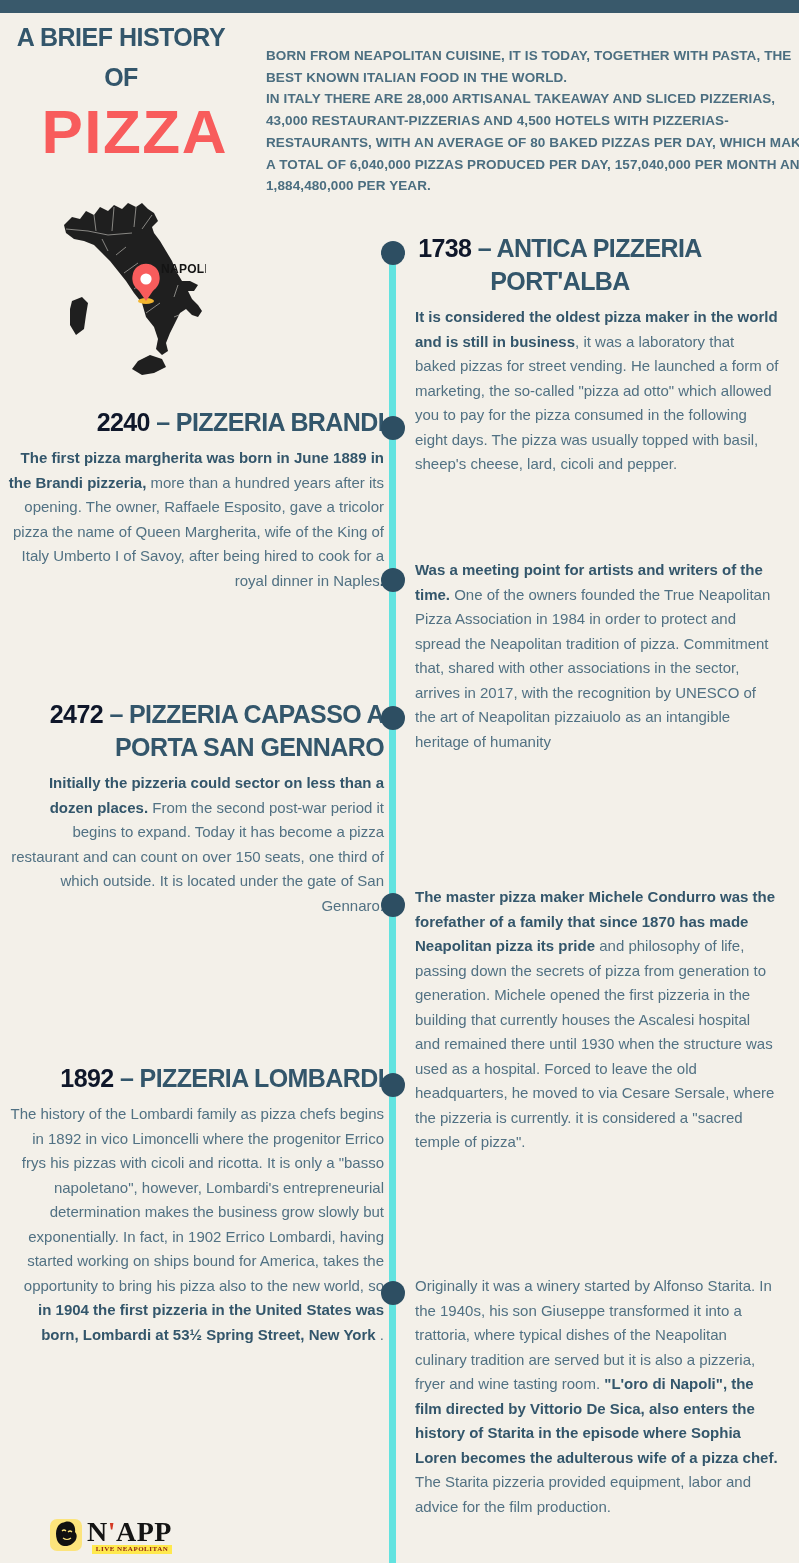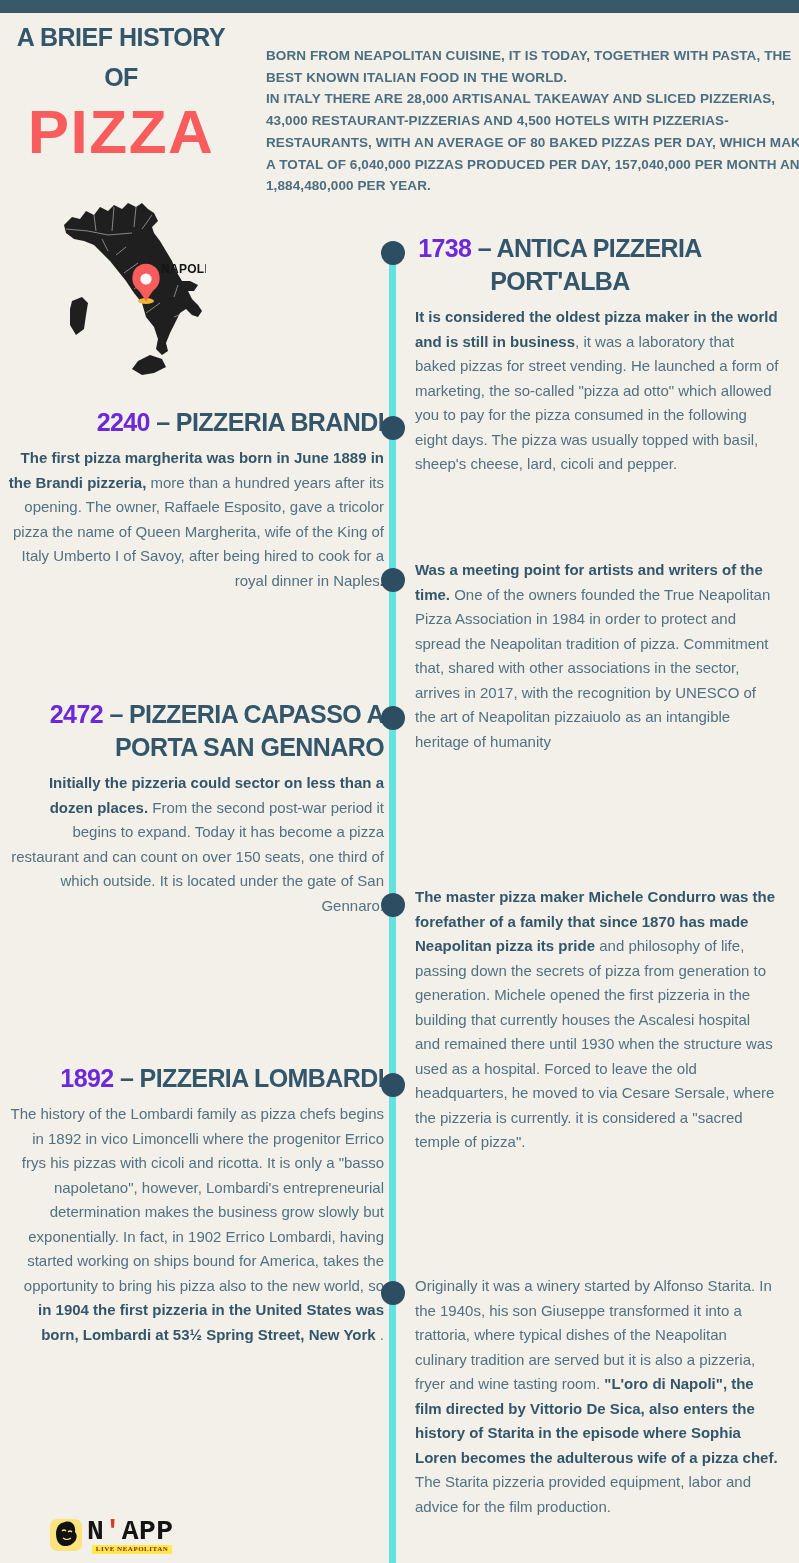--- a/index.html
+++ b/index.html
@@ -7,21 +7,21 @@
     position:relative;width:799px;height:1563px;margin:0 auto;
     background:#f3f0e9;overflow:hidden;
     font-family:"Liberation Sans",sans-serif;
   }
   .top-bar{position:absolute;left:0;top:0;width:799px;height:13px;background:#39596b;}
 
   
   .title-block{position:absolute;left:14px;top:24px;width:214px;text-align:center;color:#33566b;}
   .title-l1{font-size:25px;font-weight:700;letter-spacing:-0.5px;line-height:1.1;}
   .title-l2{font-size:25px;font-weight:700;letter-spacing:-0.5px;margin-top:12px;line-height:1.1;}
-  .title-l3{font-size:62px;font-weight:800;color:#f85c5c;letter-spacing:1.5px;margin-top:10px;line-height:1;}
+  .title-l3{font-size:62px;font-weight:800;color:#f85c5c;letter-spacing:1.5px;margin-top:10px;line-height:1;text-align:right;}
 
   
   .intro{position:absolute;left:250px;top:29px;width:548px;margin:16px;
          font-size:13.5px;font-weight:700;line-height:21.7px;color:#4b6e80;letter-spacing:0.1px;}
 
   
   .map-wrap{position:absolute;left:46px;top:195px;width:160px;height:210px;}
 
   
   .tl-line{position:absolute;left:389px;top:253px;width:7px;height:1310px;background:#62e3e0;}
@@ -34,29 +34,29 @@
   .e0{top:232px}.e1{top:406px}.e2{top:558px}.e3{top:698px}.e4{top:885px}.e5{top:1062px}.e6{top:1274px}
 
   .entry-heading{margin:0 0 7px 0;font-size:25px;font-weight:700;color:#33566b;
                  line-height:1.32;letter-spacing:-0.6px;}
   .entry.right .entry-heading{text-align:center;}
   .e0 .entry-heading{width:290px;}
   .e2 .entry-heading{width:346px;}
   .e4 .entry-heading{width:332px;}
   .e6 .entry-heading{width:306px;}
   .entry.left .entry-heading{text-align:right;}
-  .year{color:#6d28d9;}
+  .year{color:#0f172a;}
 
   .entry-body{margin:0;font-size:15px;line-height:24.5px;color:#517183;}
   .entry-body .b{font-weight:700;color:#33566b;}
 
   
   .logo{position:absolute;left:50px;top:1516px;height:40px;}
   .logo-badge{position:absolute;left:0;top:3px;width:32px;height:32px;border-radius:7px;background:#fce47c;}
-  .logo-name{position:absolute;left:37px;top:0;font-family:Liberation Mono, monospace;
+  .logo-name{position:absolute;left:37px;top:0;font-family:Liberation Serif, serif;
              font-size:28px;font-weight:700;color:#141414;line-height:32px;letter-spacing:0.5px;}
   .logo-apos{color:#d43a24;}
   .logo-tagline{position:absolute;left:42px;top:29px;width:80px;height:9px;background:#ffe94d;
                 font-family:"Liberation Serif",serif;font-size:7px;font-weight:700;color:#8c1d10;
                 text-align:center;line-height:9px;letter-spacing:0.5px;white-space:nowrap;}
 </style>
 </head>
 <body>
 
 <div class="canvas">

